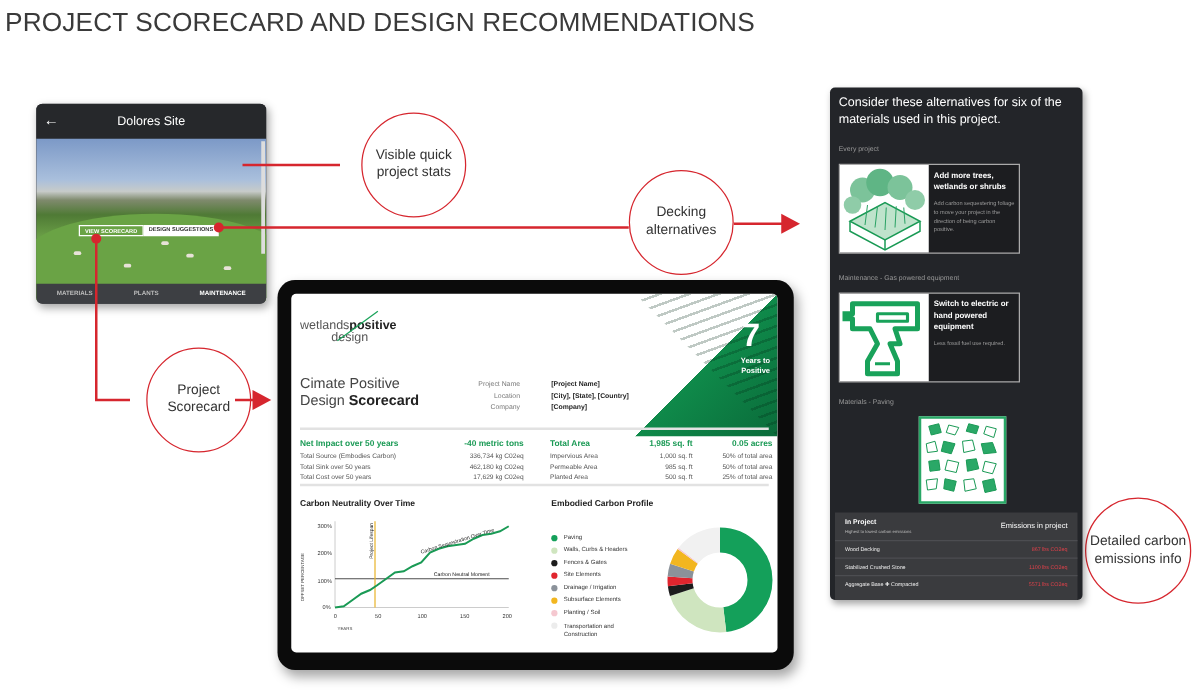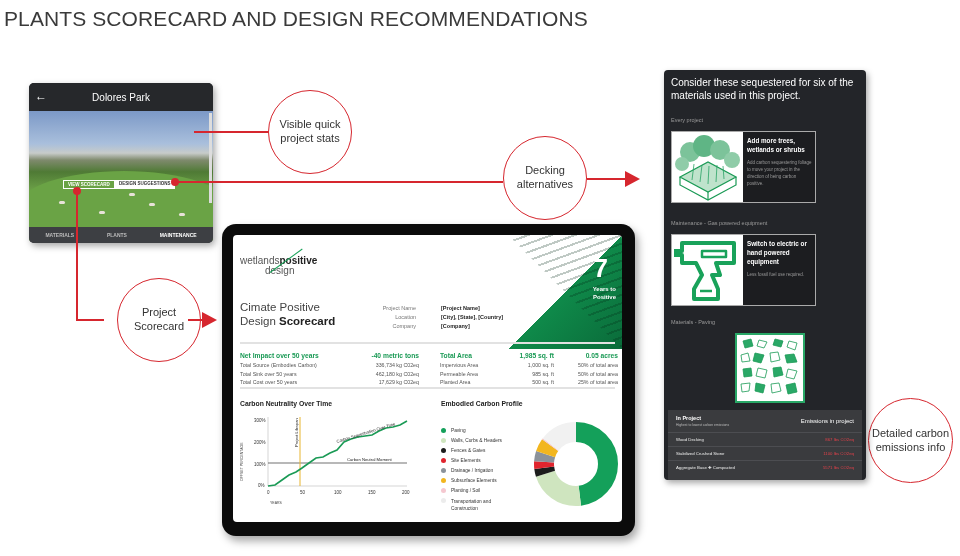--- a/index.html
+++ b/index.html
@@ -75,47 +75,47 @@
   .ip-header { position: absolute; left: 8px; top: 5px; color: #fff; font-size: 5.5px; font-weight: 700; }
   .ip-sub { position: absolute; left: 8px; top: 13px; color: #bbb; font-size: 3.4px; }
   .ip-col { position: absolute; right: 8px; top: 8px; color: #fff; font-size: 6px; }
   .ip-row { position: absolute; left: 0; width: 194px; height: 14px; border-top: 1px solid #4c4d51; }
   .ip-name { position: absolute; left: 8px; top: 4px; font-size: 4.3px; color: #eee; }
   .ip-val { position: absolute; right: 8px; top: 4px; font-size: 4.3px; color: #e0414a; }
 </style>
 </head>
 <body>
 
-<div class="page-title">PLANTS SCORECARD AND DESIGN RECOMMENDATIONS</div>
+<div class="page-title">PROJECT SCORECARD AND DESIGN RECOMMENDATIONS</div>
 
 <div class="phone">
   <div class="phone-header">
     <span class="phone-back">←</span>
-    <span class="phone-title">Dolores Park</span>
+    <span class="phone-title">Dolores Site</span>
   </div>
   <div class="phone-photo">
     <div class="hill"></div>
     <div class="people" style="left:30px;top:90px"></div>
     <div class="people" style="left:70px;top:100px"></div>
     <div class="people" style="left:120px;top:92px"></div>
     <div class="people" style="left:150px;top:102px"></div>
     <div class="people" style="left:100px;top:82px"></div>
   </div>
   <div class="phone-btn btn-scorecard">VIEW SCORECARD</div>
   <div class="phone-btn btn-design">DESIGN SUGGESTIONS</div>
   <div class="phone-scroll"></div>
   <div class="phone-tabs">
     <span class="phone-tab">MATERIALS</span>
     <span class="phone-tab">PLANTS</span>
     <span class="phone-tab active">MAINTENANCE</span>
   </div>
 </div>
 
 <div class="line" style="left:194px;top:131px;width:78px;height:1.5px"></div>
-<div class="callout" style="left:268px;top:90px;width:84px;height:84px">Visible quick project stats</div>
+<div class="callout" style="left:289px;top:90px;width:84px;height:84px">Visible quick project stats</div>
 
 <div class="dot" style="left:171px;top:178px"></div>
 <div class="line" style="left:178px;top:181px;width:325px;height:1.5px"></div>
 <div class="callout" style="left:503px;top:136px;width:84px;height:84px">Decking alternatives</div>
 <div class="line" style="left:587px;top:178px;width:40px;height:1.5px"></div>
 <div class="arrow" style="left:625px;top:171px"></div>
 
 <div class="dot" style="left:73px;top:187px"></div>
 <div class="line" style="left:76px;top:193px;width:1.5px;height:127px"></div>
 <div class="line" style="left:76px;top:319px;width:28px;height:1.5px"></div>
@@ -267,21 +267,21 @@
         <circle r="32" fill="none" stroke="#8b929a" stroke-width="20" stroke-dasharray="0 152.7 8 201" transform="rotate(-90)"></circle>
         <circle r="32" fill="none" stroke="#f2b61f" stroke-width="20" stroke-dasharray="0 160.7 10 201" transform="rotate(-90)"></circle>
         <circle r="32" fill="none" stroke="#f5c8d0" stroke-width="20" stroke-dasharray="0 170.7 1 201" transform="rotate(-90)"></circle>
         <circle r="32" fill="none" stroke="#f1f1f1" stroke-width="20" stroke-dasharray="0 171.7 29.3 201" transform="rotate(-90)"></circle>
       </g>
     </svg>
   </div>
 </div>
 
 <div class="alt-panel">
-  <div class="alt-heading">Consider these sequestered for six of the materials used in this project.</div>
+  <div class="alt-heading">Consider these alternatives for six of the materials used in this project.</div>
 
   <div class="alt-section" style="top:47px">Every project</div>
   <div class="alt-card" style="top:61px">
     <div class="alt-img">
       <svg width="71" height="70" viewBox="0 0 71 70">
         <circle cx="18" cy="20" r="10" fill="#7cc39a"></circle>
           <circle cx="32" cy="14" r="11" fill="#5fb585"></circle>
           <circle cx="48" cy="18" r="10" fill="#7cc39a"></circle>
           <circle cx="60" cy="28" r="8" fill="#8fcca8"></circle>
           <circle cx="10" cy="32" r="7" fill="#8fcca8"></circle>

